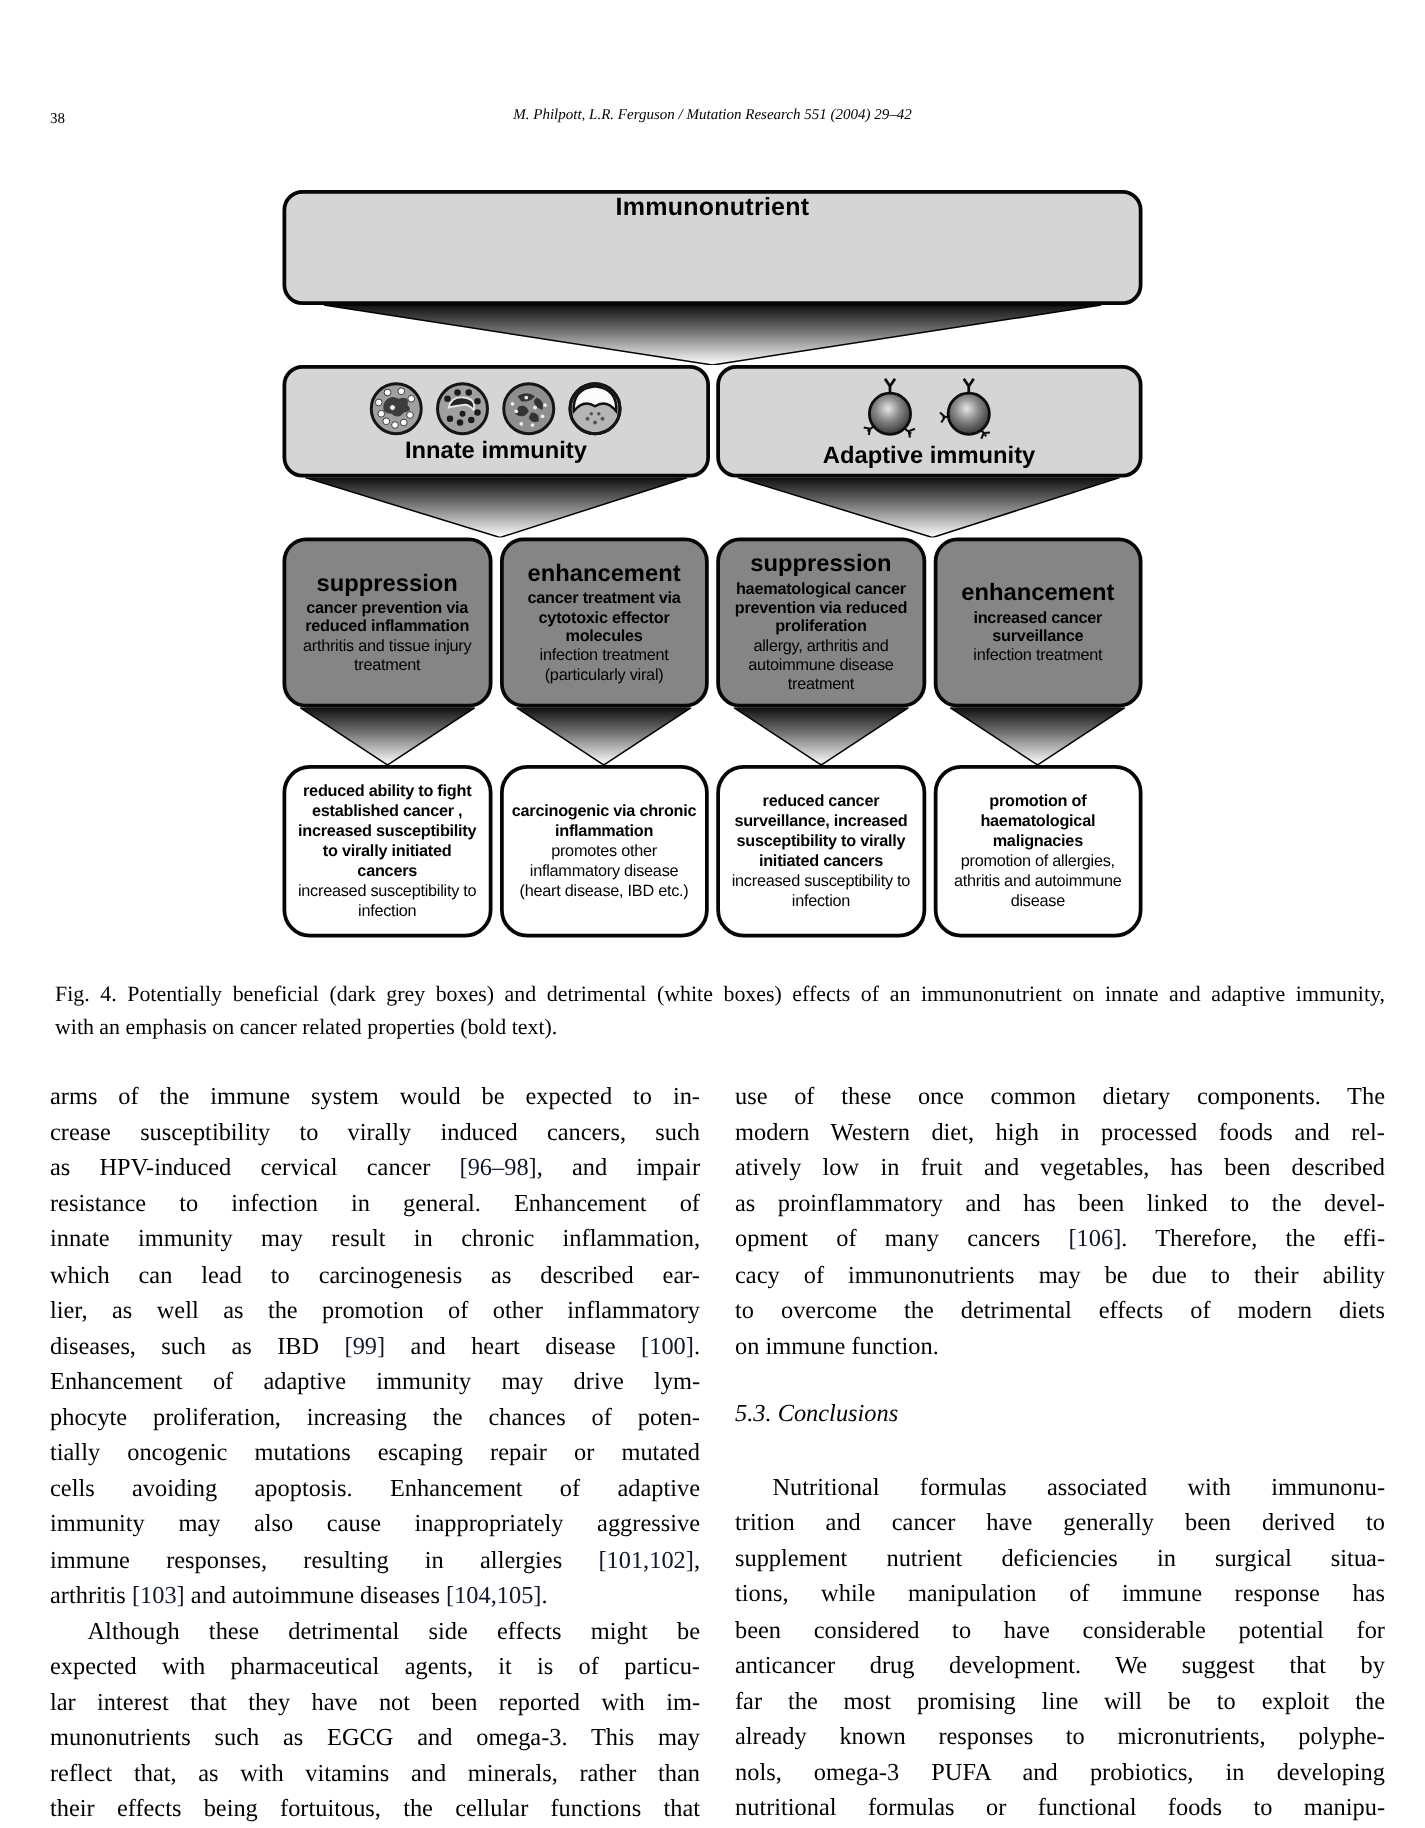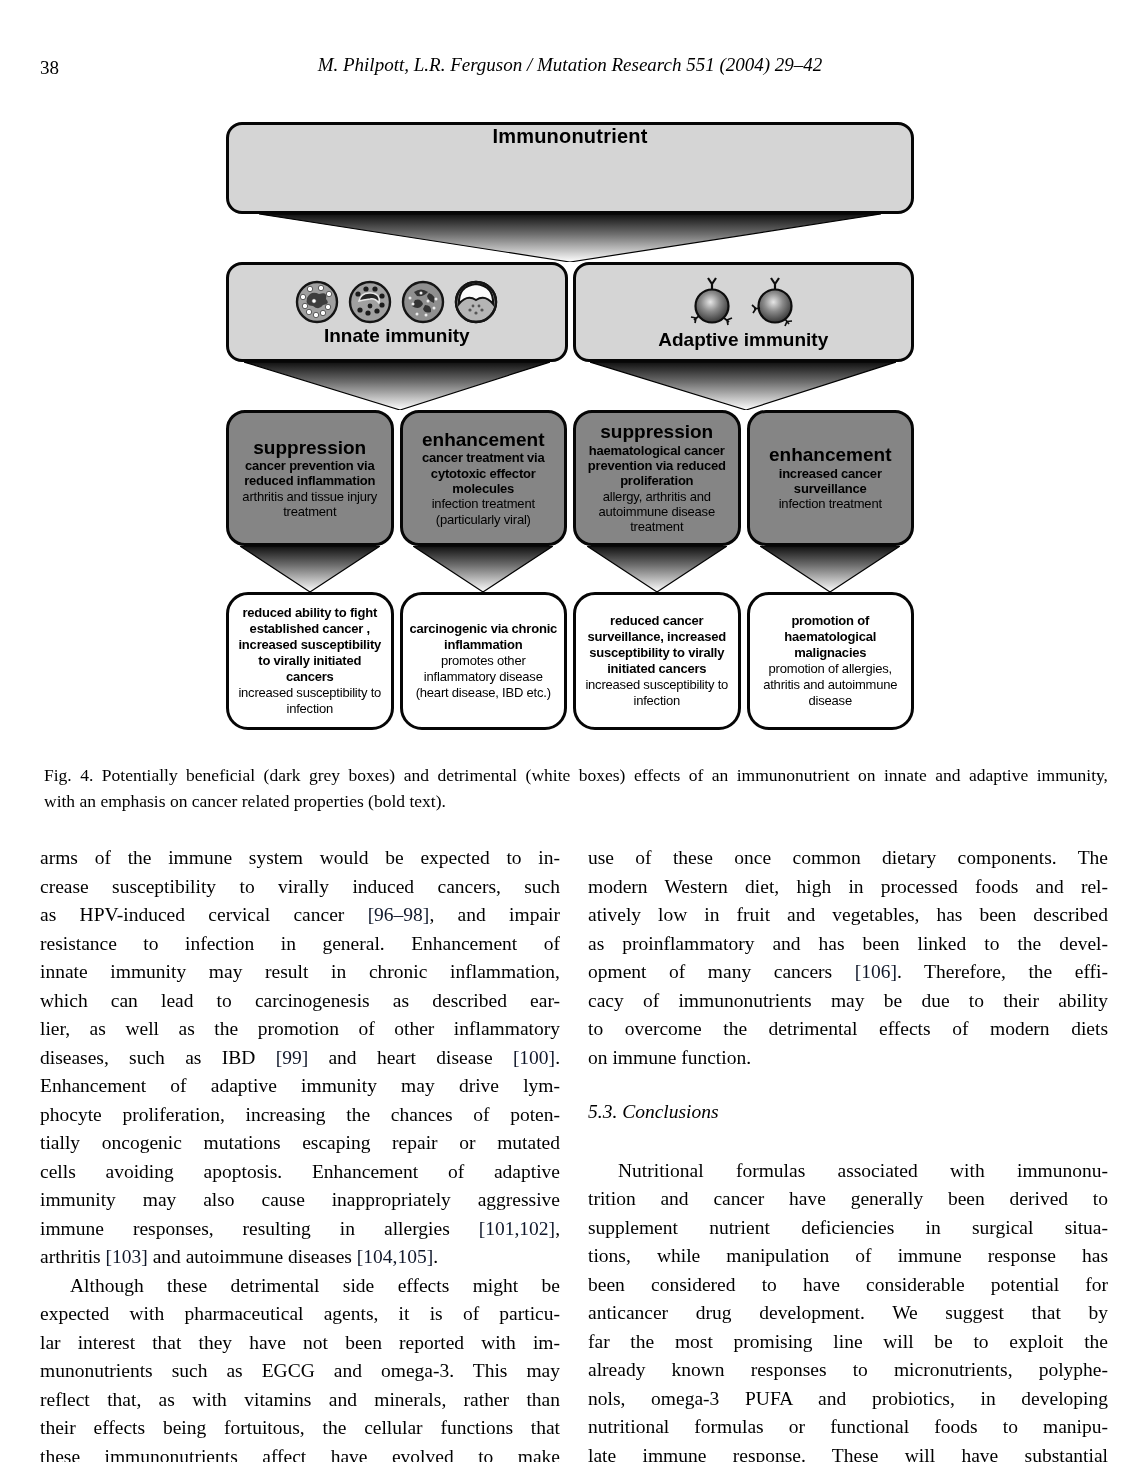--- a/index.html
+++ b/index.html
@@ -1,36 +1,36 @@
 <!DOCTYPE html>
 <html><head>
 <meta charset="utf-8">
 <style>
   * { margin:0; padding:0; box-sizing:border-box; }
   html,body { background:#ffffff; }
   .page { width:1140px; height:1462px; position:relative; overflow:hidden;
           background:#ffffff; color:#000; font-family:"Liberation Serif", serif; }
 
   
-  .pg-header { position:relative; height:84px; padding-top:54px; font-size:19px; }
+  .pg-header { position:relative; height:84px; padding-top:54px; font-size:12px;margin-top:30px; }
   .pg-num { position:absolute; left:40px; top:57px; }
   .running-head { display:block; text-align:center; font-style:italic; }
 
   
   .diagram { width:688px; margin:38px auto 0; font-family:"Liberation Sans", sans-serif; }
   .dbox { background:#d5d5d5; border:3px solid #060606; border-radius:16px; }
   .root-box { height:92px; display:flex; justify-content:center; }
   .root-label { font-weight:bold; font-size:20px; letter-spacing:.2px; }
 
   .funnel-row { display:flex; }
   .funnel-cell { flex:1; display:flex; justify-content:center; }
   svg.funnel { display:block; }
 
   .branch-row { display:flex; gap:5px; }
-  .branch-box { flex:1; height:100px; display:flex; flex-direction:column;
+  .branch-box { flex:1; height:90px; display:flex; flex-direction:column;
                 align-items:center; justify-content:center; gap:1px; padding-top:3px; }
   .icons-row { display:flex; align-items:flex-end; gap:9px; }
   .branch-label { font-weight:bold; font-size:19px; }
 
   .effect-row, .outcome-row { display:flex; gap:6px; }
   .effect-box { flex:1; height:136px; background:#858585; border:3.5px solid #060606;
                 border-radius:19px; display:flex; flex-direction:column; justify-content:center;
                 align-items:center; text-align:center; padding:4px 2px; }
   .effect-title { font-weight:bold; font-size:19px; line-height:1.12; }
   .effect-bold { font-weight:bold; font-size:13px; line-height:1.18; letter-spacing:-0.2px; }

